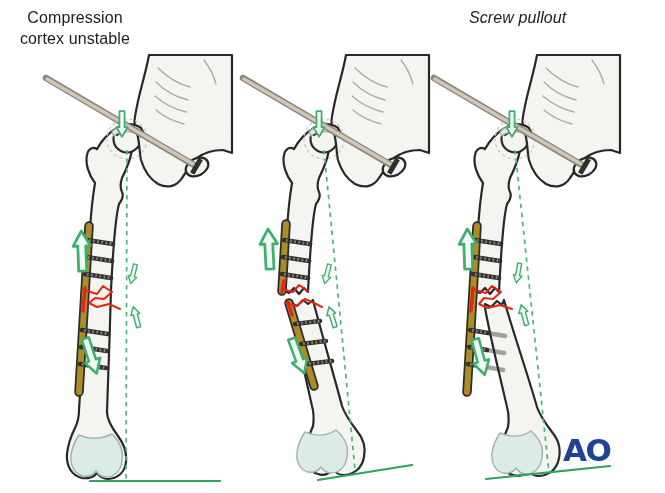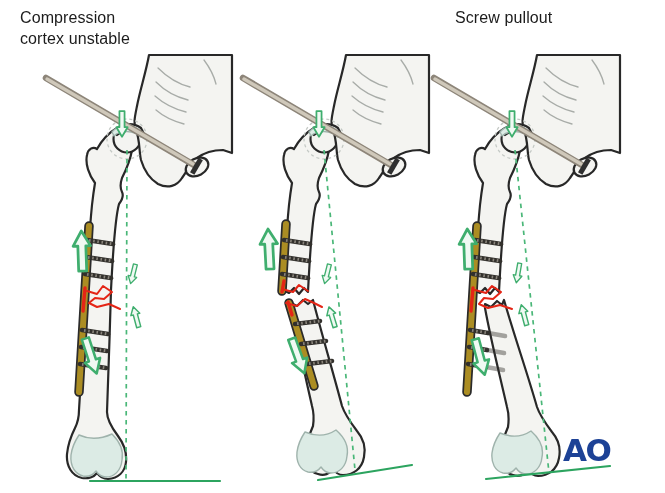--- a/index.html
+++ b/index.html
@@ -10,24 +10,24 @@
     --rod-dark:#8d8579; --rod-light:#cfc8ba; --rod-cap:#2f2f2f;
     --plate-gold:#ab8d23; --plate-outline:#2b2b2b;
     --screw-dark:#32302c; --screw-thread:#8a857c;
     --fracture-red:#e42516;
     --arrow-green:#3fae6e; --arrow-fill:#f0f9f3;
     --axis-dash-green:#4ab778; --baseline-green:#2ca45f;
     --logo-blue:#1d4296;
   }
   html,body{margin:0;padding:0;background:#fff;}
   .canvas{position:relative;width:665px;height:493px;background:var(--background);
-          font-family:"Liberation Sans",sans-serif;overflow:hidden;}
+          font-family:"Liberation Sans",sans-serif;overflow:hidden;text-align:center;}
   .panel-label{position:absolute;top:7px;font-size:16px;line-height:1.32;color:var(--label-text);
                white-space:pre-line;letter-spacing:.1px;}
-  #label1{left:20px;} #label2{left:265px;} #label3{left:455px;}
+  #label1{left:20px;} #label2{left:265px;} #label3{left:469px;font-style:italic;}
   svg{position:absolute;left:0;top:0;}
   .bone{fill:var(--bone-fill);stroke:var(--bone-outline);stroke-width:2.2;stroke-linejoin:round;}
   .cart{fill:var(--cartilage);stroke:var(--cartilage-outline);stroke-width:1.4;stroke-linejoin:round;}
   .hatch{fill:none;stroke:var(--pelvis-hatch);stroke-width:1.3;stroke-linecap:round;}
   .acetab{fill:none;stroke:var(--acetab-dash);stroke-width:1.3;stroke-dasharray:3 3;}
   .rodD{stroke:var(--rod-dark);stroke-width:6.5;stroke-linecap:round;}
   .rodL{stroke:var(--rod-light);stroke-width:3.4;stroke-linecap:round;}
   .plateO{stroke:var(--plate-outline);stroke-width:9.5;stroke-linecap:round;}
   .plateG{stroke:var(--plate-gold);stroke-width:6;stroke-linecap:round;}
   .screw{stroke:var(--screw-dark);stroke-width:4.6;stroke-linecap:round;}

